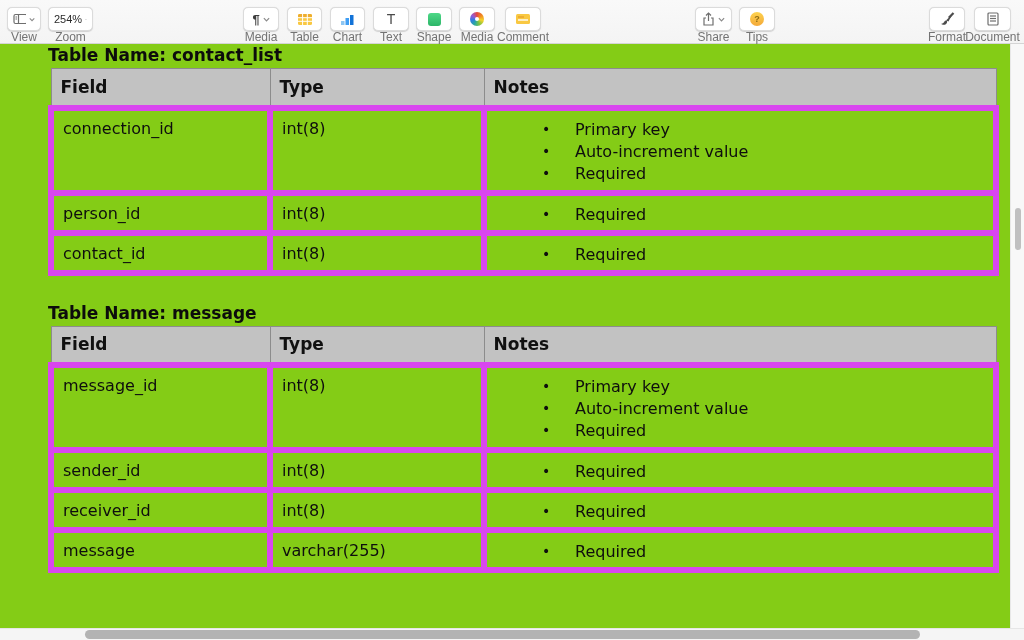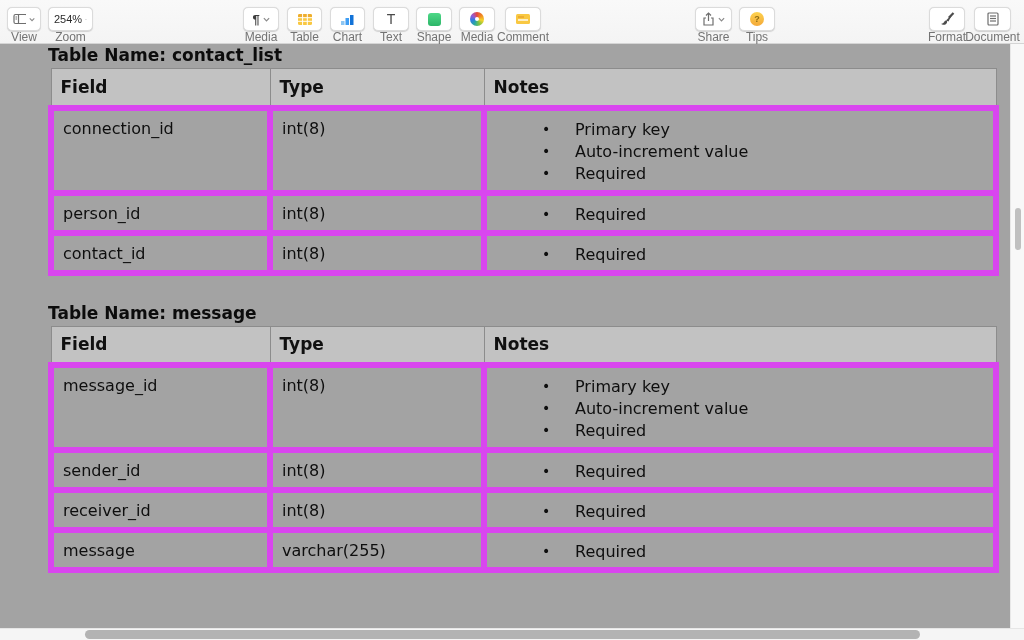--- a/index.html
+++ b/index.html
@@ -26,21 +26,21 @@
   .media-wheel { width:14px; height:14px; border-radius:50%;
     background:conic-gradient(#e5493c,#f08a24,#f6d32b,#7fc341,#2aa8a0,#2f7de1,#9b59d0,#e5493c); }
   .media-wheel::after { content:""; display:block; width:4px; height:4px; border-radius:50%;
     background:#fff; margin:5px auto; }
   .tips-circle { width:14px; height:14px; border-radius:50%;
     background:linear-gradient(#fdd24e,#f4a93a); color:#8a6a12; font-size:9px; font-weight:bold;
     display:flex; align-items:center; justify-content:center; }
 
   
   .page { position:absolute; left:0; top:44px; width:1010px; height:584px;
-          background:#a3a3a3; overflow:hidden; padding:1px 0 0 48px; }
+          background:#84cc16; overflow:hidden; padding:1px 0 0 48px; }
   .doc-title { font-family:"DejaVu Sans", sans-serif; font-size:17px; font-weight:bold;
                color:#0c0c0c; margin:0 0 3px 0; }
   .schema-table { border-collapse:collapse; width:951px; table-layout:fixed;
                   border:1.5px solid #6f6f6f; margin-bottom:27px;
                   font-family:"DejaVu Sans", sans-serif;padding-left:8px; }
   .schema-table col.c1 { width:219px; } .schema-table col.c2 { width:214px; }
   .schema-table th { background:#c2c2c2; border:1px solid #8c8c8c; border-bottom:1px solid #787878;
                      text-align:left; font-size:17px; font-weight:bold; color:#101010;
                      padding:0 0 0 9px; height:39px; }
   .schema-table td { border:6px solid #d946ef; vertical-align:top; font-size:16px; color:#0e0e0e;

